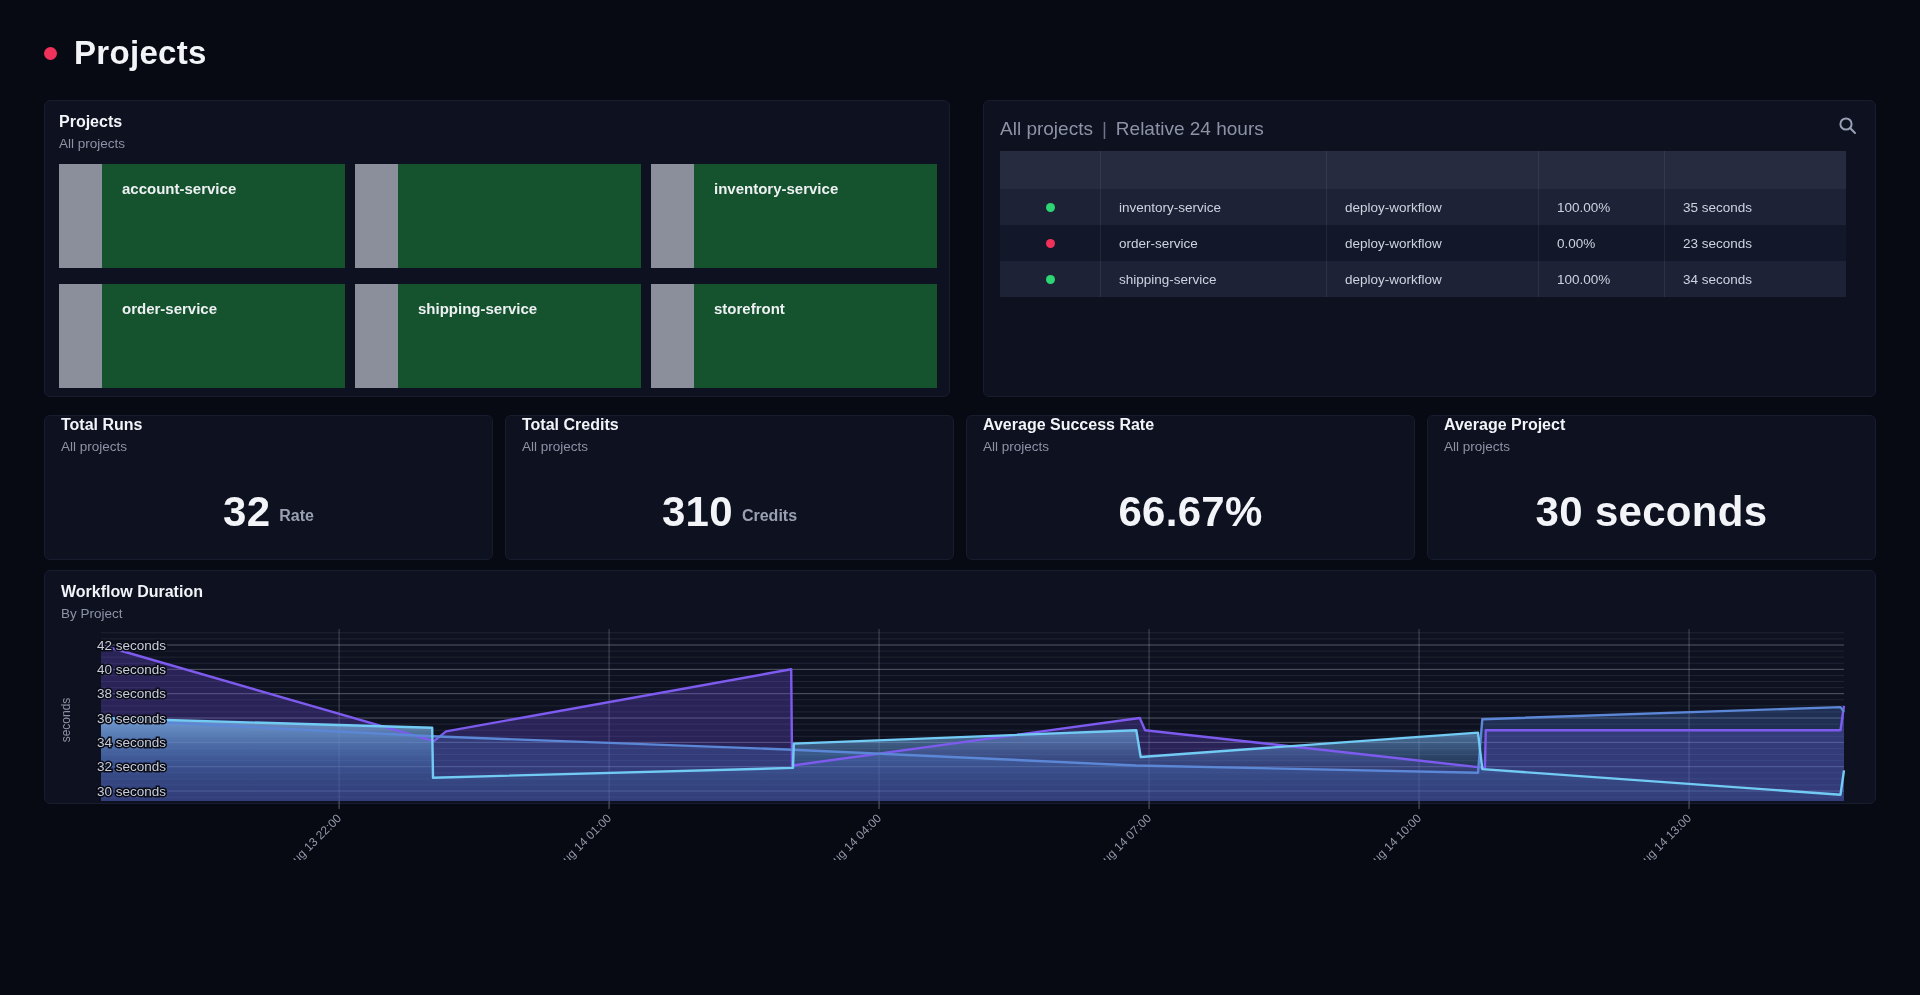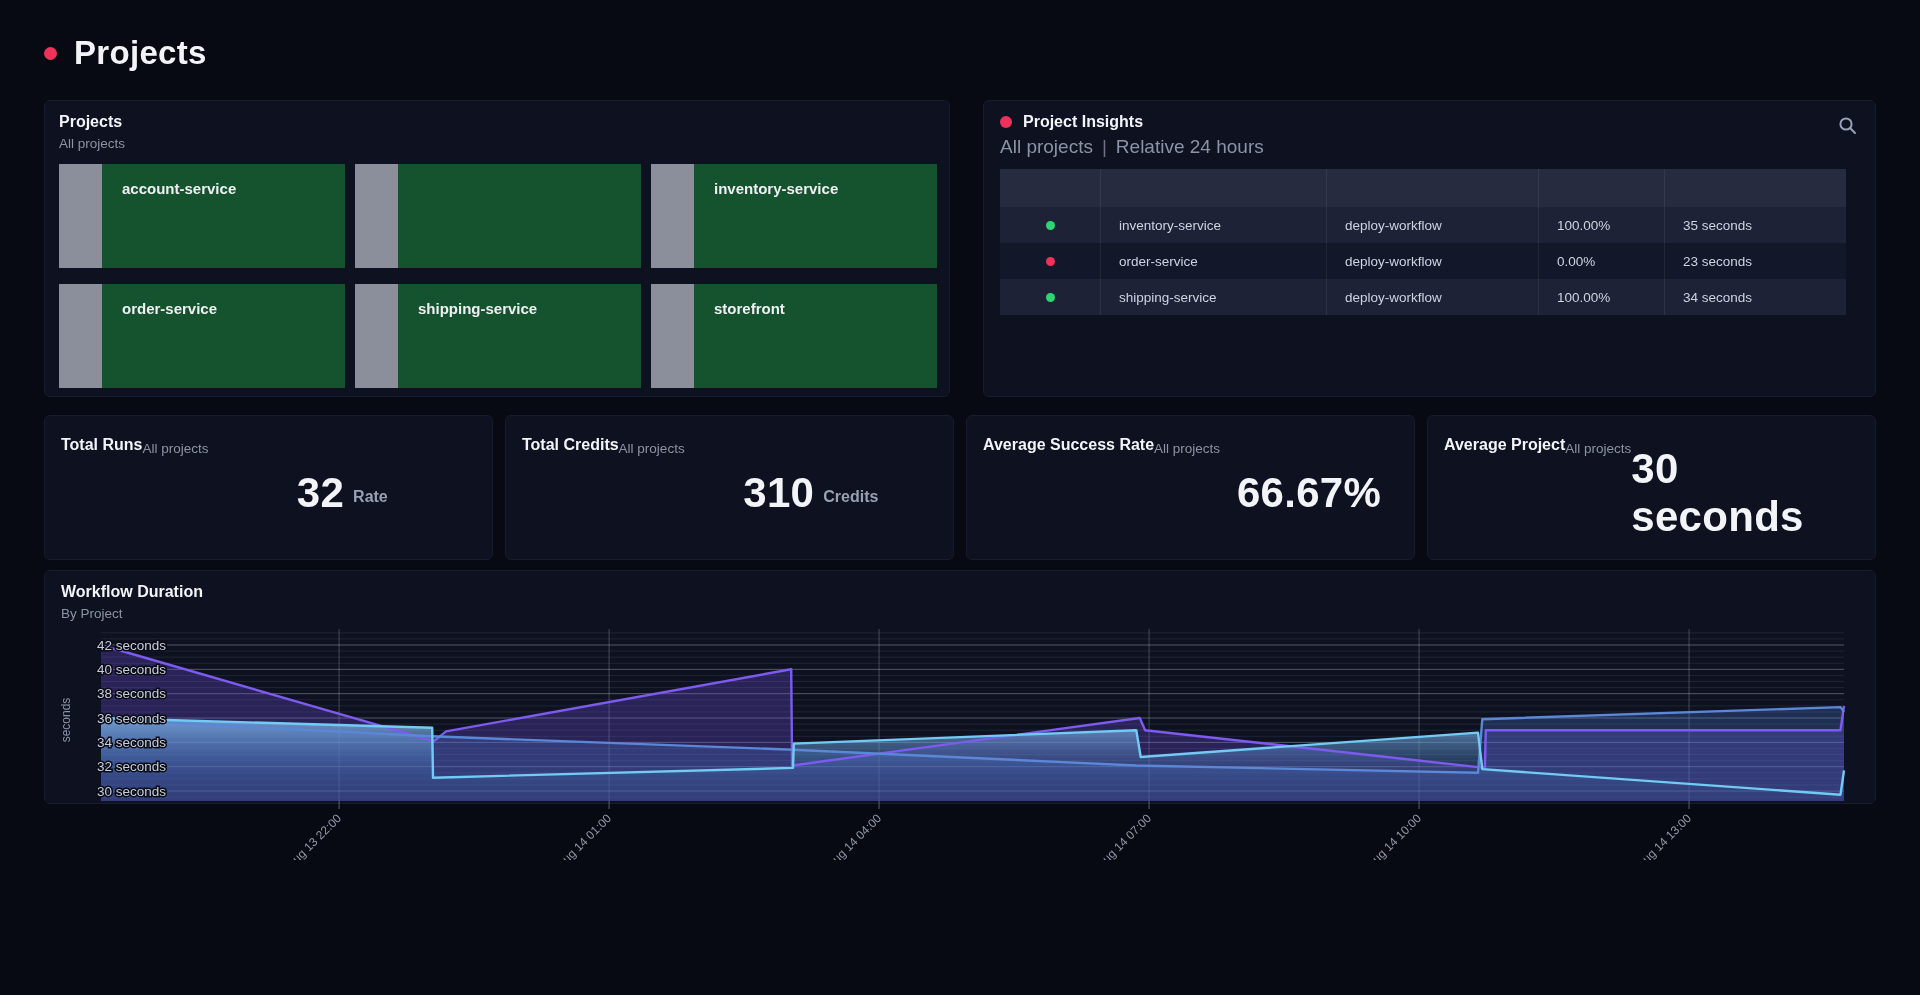--- a/index.html
+++ b/index.html
@@ -43,21 +43,21 @@
   .itable-row { height:36px; display:grid; grid-template-columns:100px 226px 212px 126px 1fr;
     align-items:center; cursor:pointer; }
   .itable-row:nth-child(odd) { background:#1d2236; }
   .itable-row:nth-child(even) { background:#121729; }
   .itable .cell { height:100%; display:flex; align-items:center; padding-left:18px; }
   .itable .cell + .cell { border-left:1px solid rgba(255,255,255,.07); }
   .itable-header .cell { border-left-color:rgba(255,255,255,.05); }
   .status-dot { width:9px; height:9px; border-radius:50%; margin-left:28px; }
 
   
-  .stat-card { flex:1; padding:20px 16px; display:flex; }
+  .stat-card { flex:1; padding:0 16px; display:flex; flex-direction:column; }
   .stat-value-row { flex:1; display:flex; align-items:center; justify-content:center; gap:9px; padding-top:10px; }
   .stat-value { font-size:42px; font-weight:800; letter-spacing:.3px; }
   .stat-unit { font-size:16px; font-weight:700; color:#9aa0b2; padding-top:8px; }
 
   
   .chart-card { width:100%; height:100%; padding:12px 16px; position:relative; }
   .chart-ylabel { position:absolute; left:-9px; top:142px; width:60px; text-align:center;
     transform:rotate(-90deg); font-size:12px; color:#8d93a5; }
   .chart-svg { position:absolute; left:6px; top:44px; }
 </style>
@@ -94,24 +94,20 @@
           <div class="tile-label">shipping-service</div>
         </div>
         <div class="tile">
           <div class="tile-strip"></div>
           <div class="tile-label">storefront</div>
         </div>
       </div>
   </div>
 
   <div class="card insights-card">
-    <div class="insights-head">
-      <div class="accent-dot" style="background: rgb(240, 49, 90);"></div>
-      <div class="card-title">Project Insights</div>
-    </div>
     <div class="insights-sub">
       <span>All projects</span><span class="sep">|</span><span>Relative 24 hours</span>
     </div>
     <div class="search-btn">
       <svg width="19" height="19" viewBox="0 0 19 19">
         <circle cx="8" cy="8" r="5.6" fill="none" stroke="#9aa0b5" stroke-width="2"></circle>
         <line x1="12.3" y1="12.3" x2="17" y2="17" stroke="#9aa0b5" stroke-width="2" stroke-linecap="round"></line>
       </svg>
     </div>
     <div class="itable">

